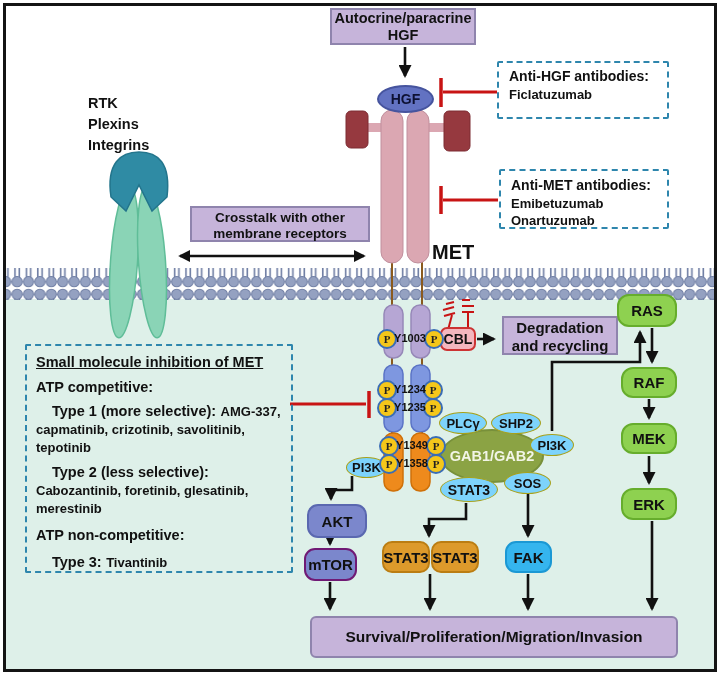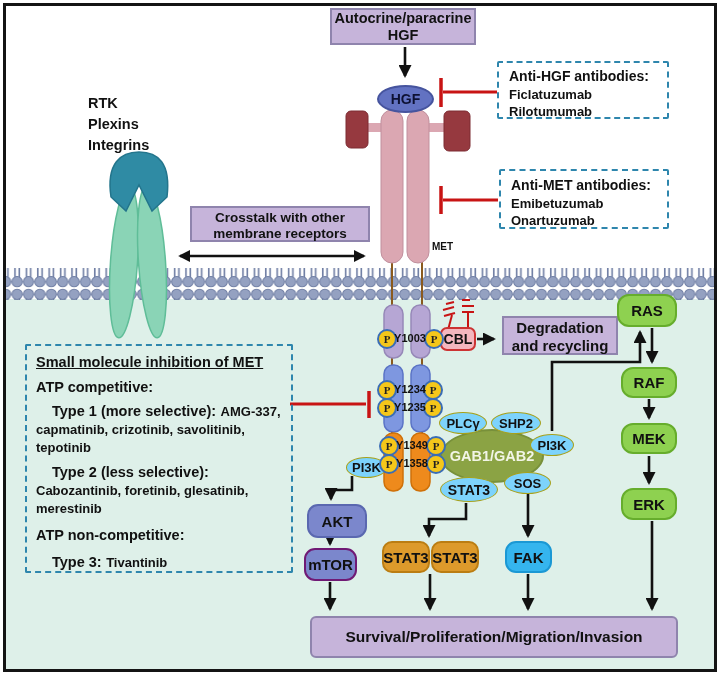--- a/index.html
+++ b/index.html
@@ -117,33 +117,32 @@
   <div class="abs" style="left:88px;top:93px;width:100px;text-align:left;font-size:14.5px;line-height:21px;">
     <div>RTK</div>
     <div>Plexins</div>
     <div>Integrins</div>
   </div>
 
   <div class="abs eli" style="left:377px;top:85px;width:57px;height:28px;background:#6272c2;border:2px solid #46549e;font-size:14px;color:#0d1133;">
     <span>HGF</span>
   </div>
 
-  <div class="abs" style="left:432px;top:241px;width:52px;font-size:10px;">
+  <div class="abs" style="left:432px;top:241px;width:52px;font-size:20px;">
     <span>MET</span>
   </div>
 
   <div class="abs purplebox" style="left:190px;top:206px;width:180px;height:36px;font-size:13.5px;line-height:16px;padding-top:2px;">
     <div>Crosstalk  with other</div>
     <div>membrane receptors</div>
   </div>
 
   <div class="abs dashedbox whitebg" style="left:497px;top:61px;width:172px;height:58px;padding:5px 10px;">
     <p class="ttl">Anti-HGF antibodies:</p>
     <p class="drg">Ficlatuzumab</p>
-    <p class="drg">Rilotumumab</p>
   </div>
 
   <div class="abs dashedbox whitebg" style="left:499px;top:169px;width:170px;height:60px;padding:6px 10px;">
     <p class="ttl">Anti-MET antibodies:</p>
     <p class="drg">Emibetuzumab</p>
     <p class="drg">Onartuzumab</p>
   </div>
 
   <div class="abs dashedbox" style="left:25px;top:344px;width:268px;height:229px;padding:8px 9px;">
     <div style="font-size:14.5px;text-decoration:underline;">Small molecule inhibition of MET</div>

